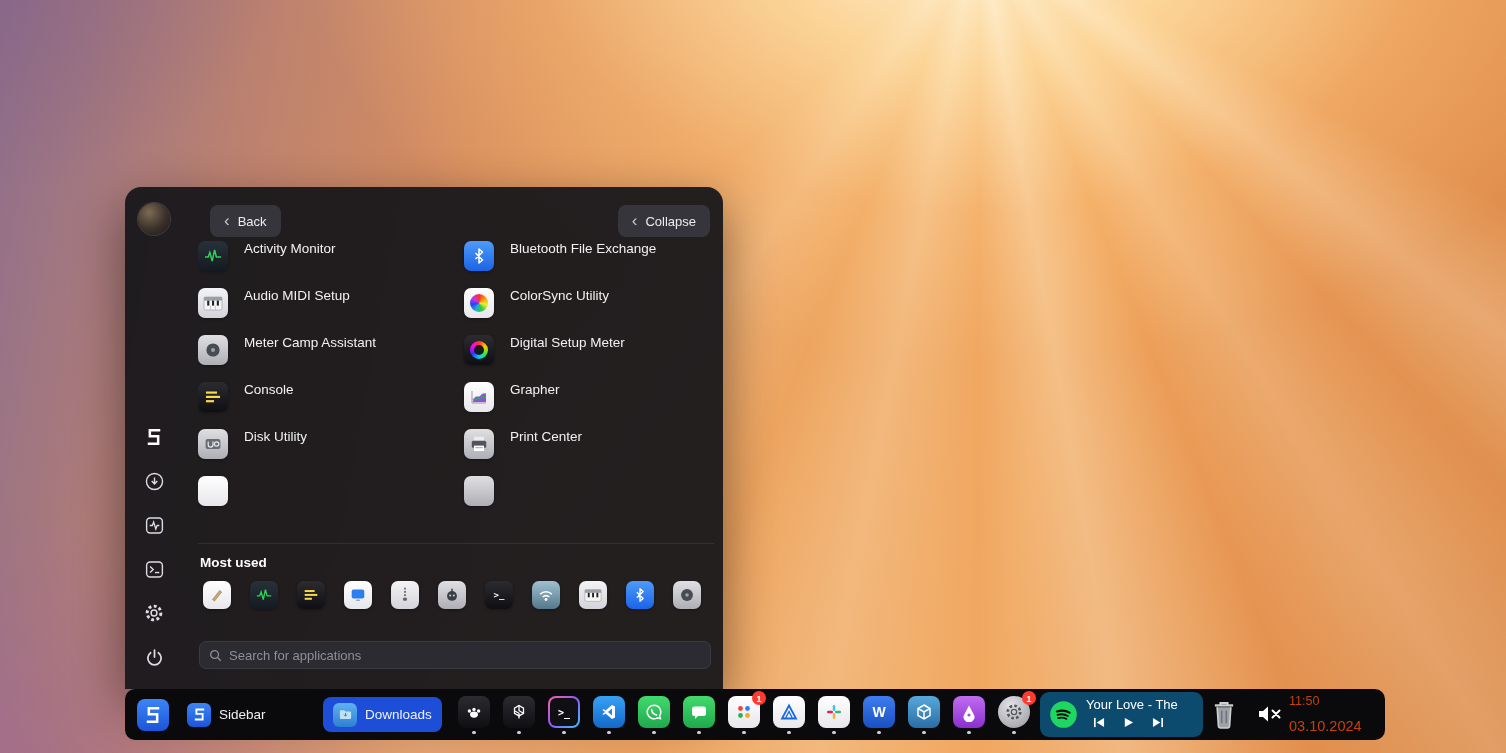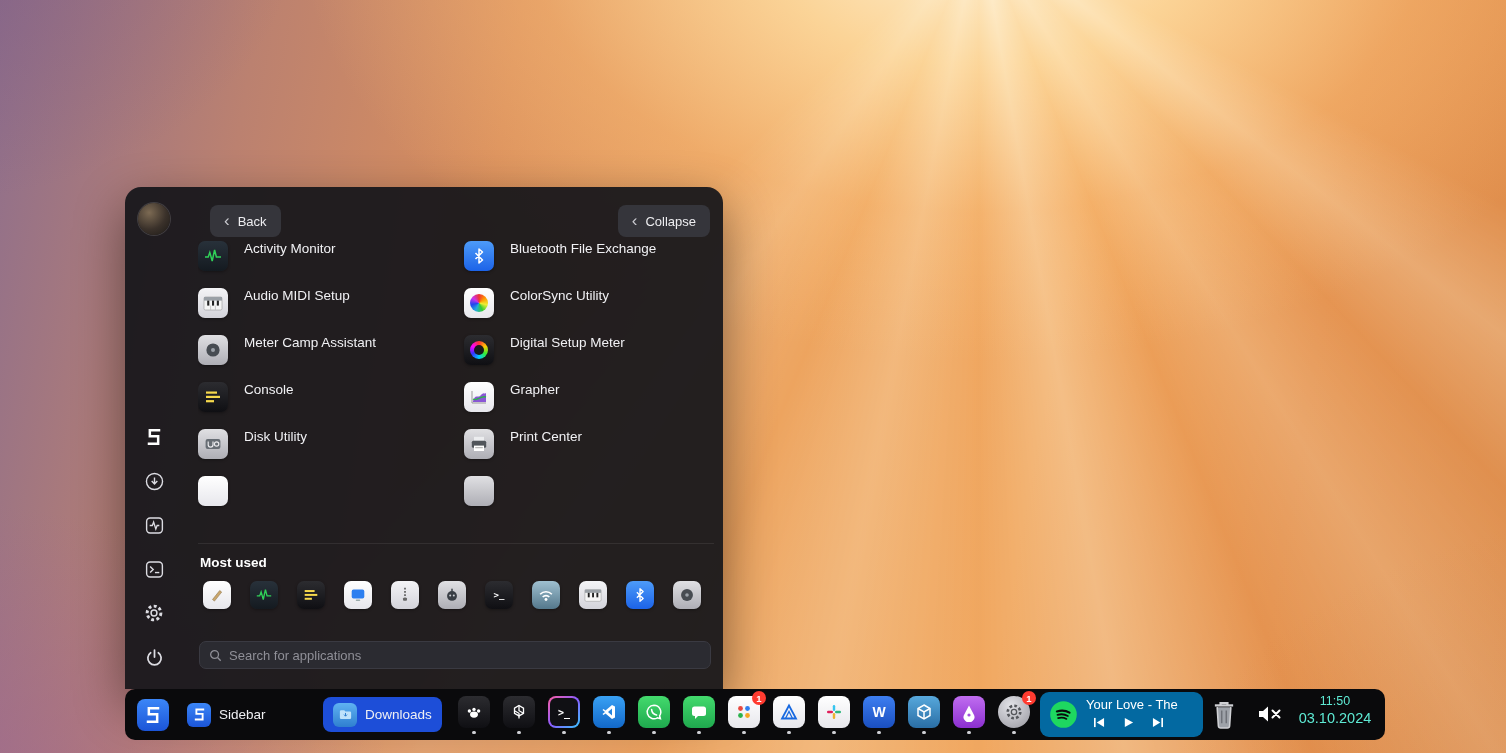--- a/index.html
+++ b/index.html
@@ -68,31 +68,31 @@
 .task .dock-tile svg{width:15px;height:15px}
 .task.sidebar-t{left:52px}
 .task.downloads-t{left:198px;background:#1d4ed8}
 .dock-apps{position:absolute;left:333px;top:7px;display:flex;gap:13px}
 .dapp{display:flex;flex-direction:column;align-items:center;cursor:pointer;position:relative}
 .dot{width:3.5px;height:3.5px;border-radius:50%;background:#cfd0d5;margin-top:2.5px}
 .badge{position:absolute;top:-5px;right:-6px;min-width:14px;height:14px;border-radius:7px;background:#ff3b30;color:#fff;font-size:9.5px;font-weight:bold;display:flex;align-items:center;justify-content:center;padding:0 3px;z-index:2}
 .iterm{background:linear-gradient(135deg,#ff5fa2,#8a5cff,#35c8ff);padding:2px}
 .iterm-in{display:flex;align-items:center;justify-content:center;width:100%;height:100%;border-radius:6px;background:#101014;color:#fff;font-size:10px;font-weight:bold}
 .circ{border-radius:50% !important;background:radial-gradient(circle at 40% 30%,#e3e3e8,#97979f)}
-.player{position:absolute;left:915px;top:3px;width:163px;height:45px;background:#0369a1;border-radius:9px}
+.player{position:absolute;left:915px;top:3px;width:163px;height:45px;background:#0c4a6e;border-radius:9px}
 .sp-icon{position:absolute;left:9px;top:8px;width:29px;height:29px;cursor:pointer}
 .sp-icon svg{width:29px;height:29px;display:block}
 .track{position:absolute;left:46px;top:5px;width:112px;font-size:13px;color:#fff;white-space:nowrap;overflow:hidden}
 .controls{position:absolute;left:53px;top:25px;display:flex;gap:17px;align-items:center}
 .ctrl{cursor:pointer;display:flex}
 .trash-b{position:absolute;left:1085px;top:9px;cursor:pointer}
 .vol-b{position:absolute;left:1131px;top:15px;cursor:pointer}
-.clock{position:absolute;left:1164px;top:5px;width:92px;text-align:center;color:#5eead4;cursor:pointer}
+.clock{position:absolute;left:1164px;top:5px;width:92px;color:#c2410c;cursor:pointer}
 .clock .time{font-size:12.5px}
-.clock .date{font-size:14.5px;margin-top:2px}
+.clock .date{font-size:14.5px;margin-top:10px}
 </style>
 </head>
 <body>
 
 <div class="stage">
   <div class="wall"></div>
   <div class="rays"></div>
 
   <div class="panel">
 

